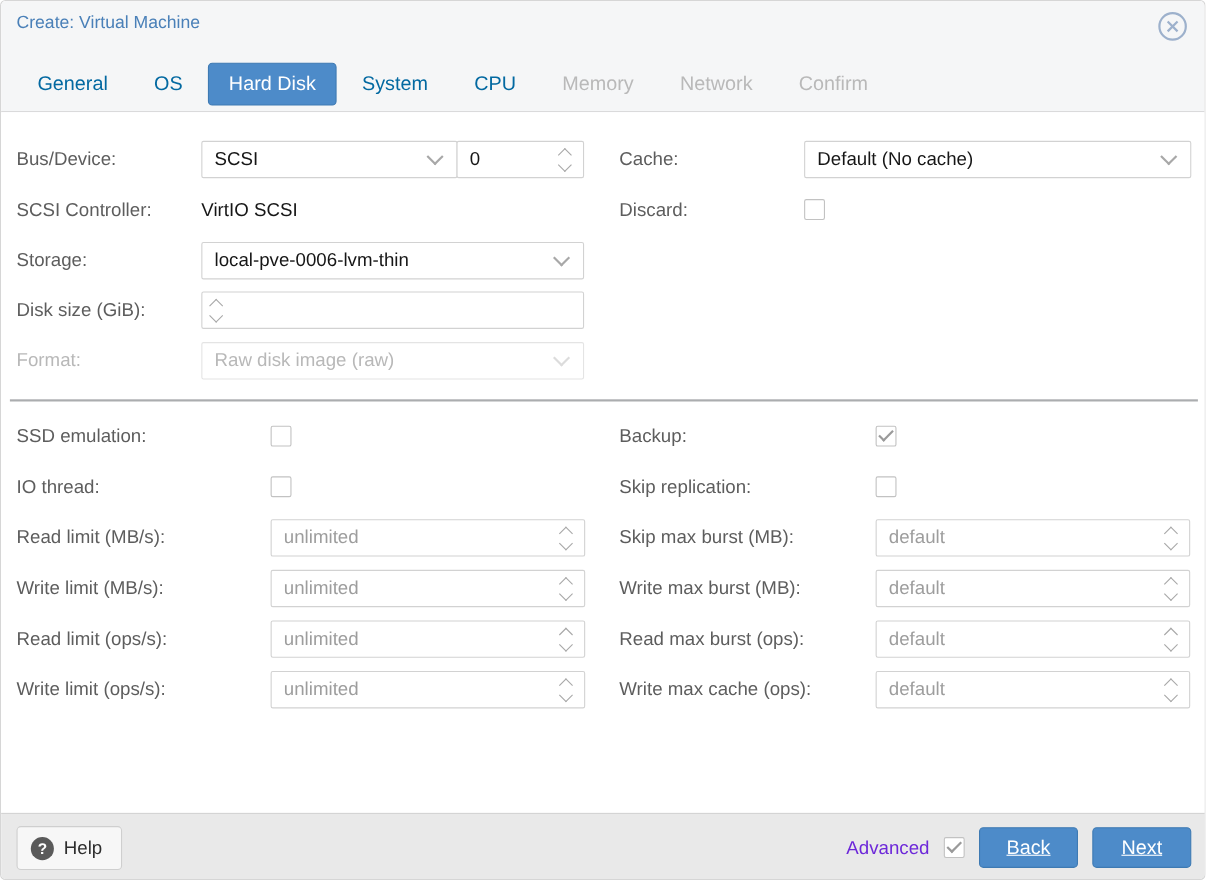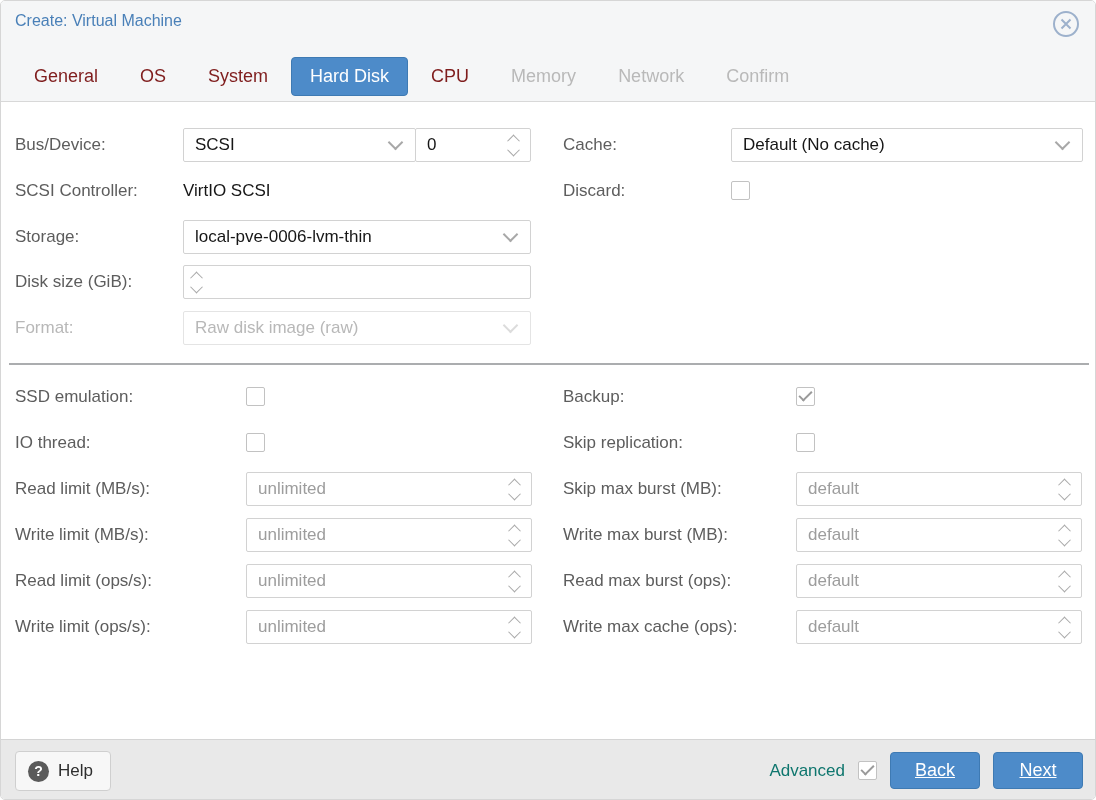--- a/index.html
+++ b/index.html
@@ -18,21 +18,21 @@
     position:absolute; top:11px; left:14px;
     font-size:16px; color:#4a80b8;
   }
   .close-tool {
     position:absolute; top:9px; right:15px; width:28px; height:28px; cursor:pointer;
   }
   .tabbar {
     position:absolute; top:56px; left:14px; display:flex; gap:4px; align-items:center;
   }
   .tab {
-    padding:9px 19px; font-size:18px; color:#7f1d1d; cursor:pointer;
+    padding:9px 19px; font-size:18px; color:#0369a1; cursor:pointer;
     border-radius:4px; white-space:nowrap;
   }
   .tab.active { background:#4d8bc9; color:#ffffff; border:1px solid #3e7ab3; padding:8px 18px; }
   .tab.disabled { color:#b9b9b9; cursor:default; }
   
   .form { position:absolute; top:101px; left:0; width:1096px; height:637px; background:#fff; }
   .frow { position:absolute; left:0; width:1096px; height:34px; }
   .flabel {
     position:absolute; top:0; height:34px; display:flex; align-items:center;
     font-size:17px; color:#5d5d5d; white-space:nowrap;
@@ -96,21 +96,21 @@
     font-size:17px; color:#2e2e2e;
   }
   .help-icon {
     width:21px; height:21px; border-radius:50%; background:#5a5a5a; color:#fff;
     font-size:14px; font-weight:bold; display:flex; align-items:center; justify-content:center;
   }
   .footer-right {
     position:absolute; right:14px; top:12px; height:37px;
     display:flex; align-items:center; gap:13px;
   }
-  .adv-label { font-size:17px; color:#0f766e; }
+  .adv-label { font-size:17px; color:#6d28d9; }
   .footer .checkbox.inline { position:static; top:auto; }
   .btn-primary {
     min-width:90px; height:37px; box-sizing:border-box;
     background:#4d8bc9; border:1px solid #3e7ab3; border-radius:4px;
     color:#fff; font-size:18px; font-family:"Liberation Sans",sans-serif;
     display:flex; align-items:center; justify-content:center; cursor:pointer;text-decoration:underline;
   }
 </style>
 </head>
 <body>
@@ -121,22 +121,22 @@
     <div class="title">Create: Virtual Machine</div>
     <div class="close-tool">
       <svg width="28" height="28" viewBox="0 0 28 28">
         <circle cx="14" cy="14" r="12" fill="none" stroke="#9db1cc" stroke-width="2"></circle>
         <path d="M9.5 9.5 L18.5 18.5 M18.5 9.5 L9.5 18.5" stroke="#9db1cc" stroke-width="2" fill="none"></path>
       </svg>
     </div>
     <div class="tabbar">
       <div class="tab">General</div>
       <div class="tab">OS</div>
+      <div class="tab active">Hard Disk</div>
       <div class="tab">System</div>
-      <div class="tab active">Hard Disk</div>
       <div class="tab">CPU</div>
       <div class="tab disabled">Memory</div>
       <div class="tab disabled">Network</div>
       <div class="tab disabled">Confirm</div>
     </div>
   </div>
 
   <div class="form">
 
     <div class="frow" style="top:26px">

